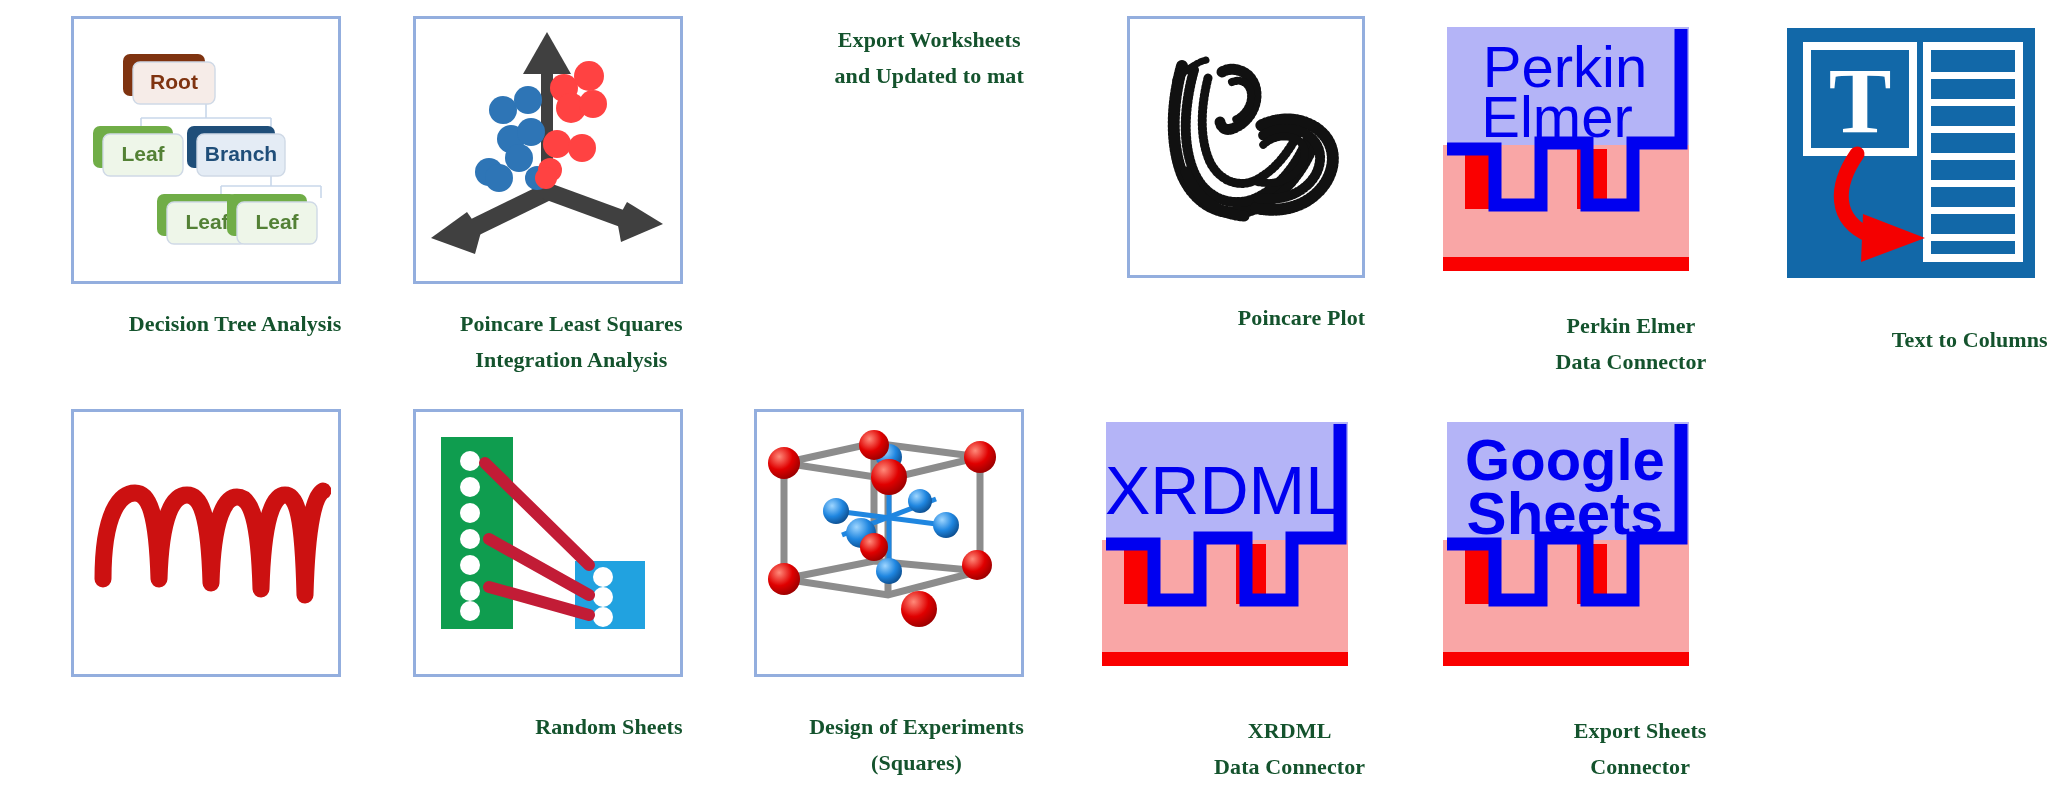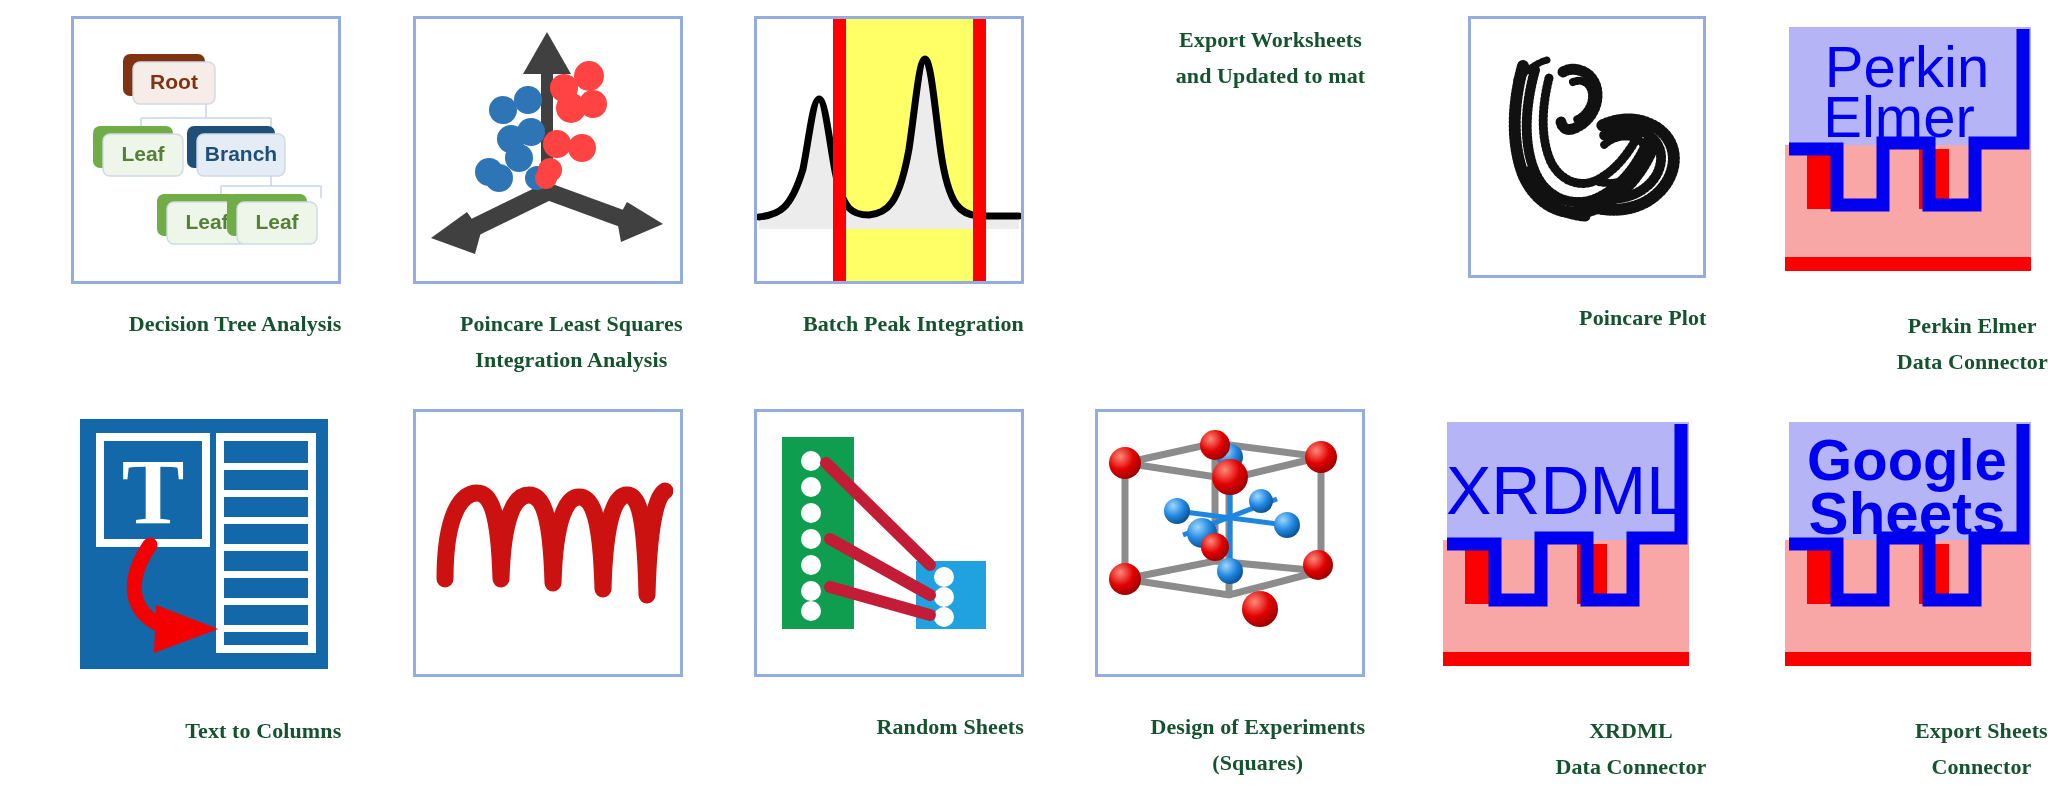--- a/index.html
+++ b/index.html
@@ -124,34 +124,20 @@
             <circle cx="123" cy="152" r="11"></circle>
         </g>
       </svg>
     </div>
     <div class="caption">
       <span class="cap-line">Poincare Least Squares</span>
       <span class="cap-line">Integration Analysis</span>
     </div>
   </div>
 
-  <div class="cell">
-    <div class="thumb">
-      <svg width="264" height="262" viewBox="0 0 264 262">
-        <rect x="84" y="0" width="138" height="262" fill="#ffff66"></rect>
-        <path d="M2 198 C22 196 34 190 46 150 C52 120 56 80 62 80 C68 80 72 120 78 152 C86 192 96 196 112 196 C130 194 142 186 152 130 C158 90 162 40 168 40 C174 40 178 92 184 134 C192 188 204 196 222 197 L262 197 L262 210 L2 210 Z" fill="#ececec"></path>
-        <path d="M2 198 C22 196 34 190 46 150 C52 120 56 80 62 80 C68 80 72 120 78 152 C86 192 96 196 112 196 C130 194 142 186 152 130 C158 90 162 40 168 40 C174 40 178 92 184 134 C192 188 204 196 222 197 L262 197" fill="none" stroke="#000000" stroke-width="7" stroke-linecap="round" stroke-linejoin="round"></path>
-        <rect x="76" y="0" width="13" height="262" fill="#ff0000"></rect>
-        <rect x="216" y="0" width="13" height="262" fill="#ff0000"></rect>
-      </svg>
-    </div>
-    <div class="caption">
-      <span class="cap-line">Batch Peak Integration</span>
-    </div>
-  </div>
 
   <div class="cell">
     <div class="caption">
       <span class="cap-line">Export Worksheets</span>
       <span class="cap-line">and Updated to mat</span>
     </div>
   </div>
 
   <div class="cell">
     <div class="thumb small">

